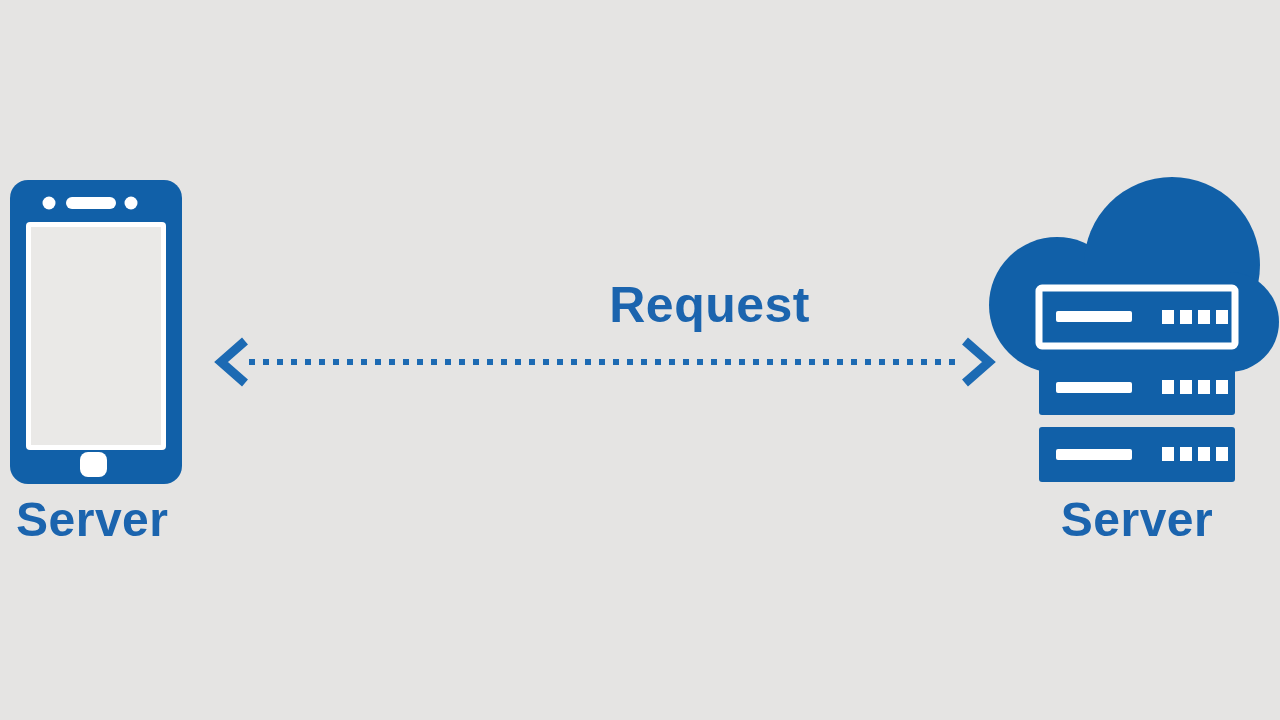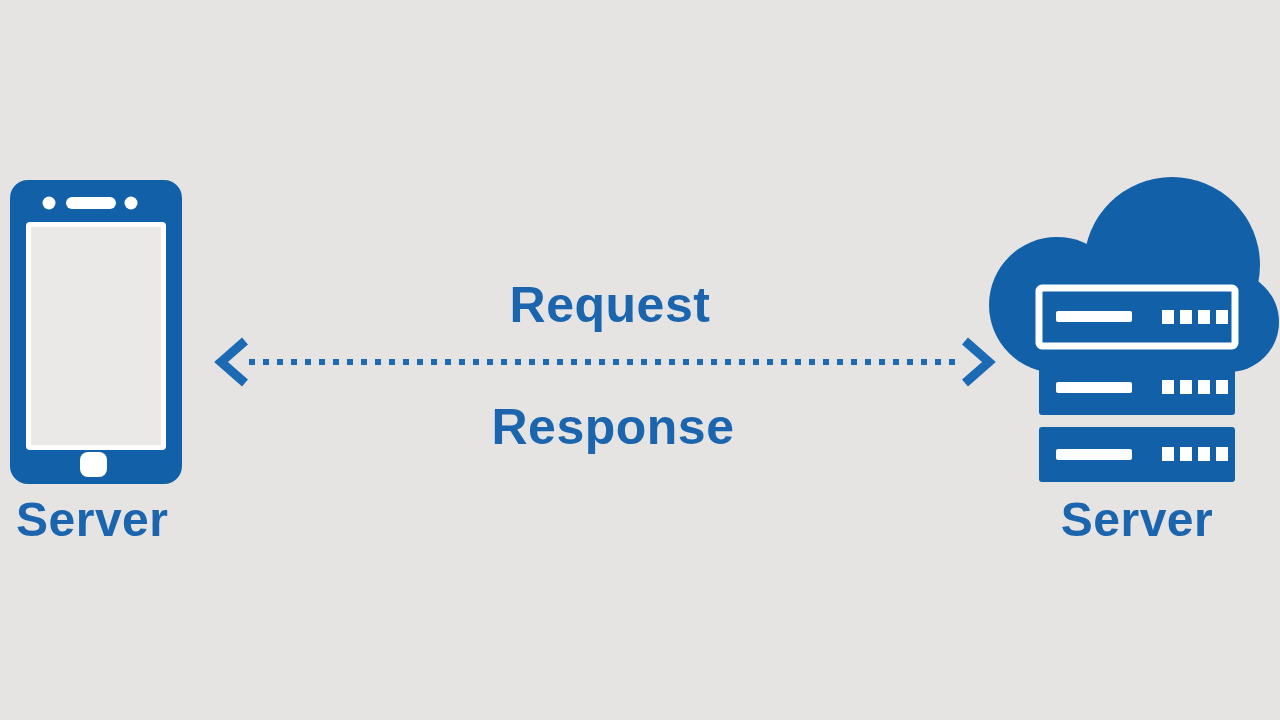--- a/index.html
+++ b/index.html
@@ -15,21 +15,21 @@
 
   .label {
     position: absolute;
     color: #1b64ae;
     font-weight: 600;
     letter-spacing: 0.5px;
     white-space: nowrap;
   }
 
   .node-label { font-size: 48px; }
-  .conn-label { font-size: 50px; text-align: center; width: 400px; }
+  .conn-label { font-size: 50px; text-align: right; width: 400px; }
 
   .client-label { left: 16px; top: 492px; }
   .server-label { left: 987px; top: 492px; width: 300px; text-align: center; }
 
   .request-label  { left: 410px; top: 276px; }
   .response-label { left: 413px; top: 398px; }
 
   .phone-icon  { position: absolute; left: 10px;  top: 180px; }
   .server-icon { position: absolute; left: 982px; top: 170px; }
   .arrow-icon  { position: absolute; left: 205px; top: 336px; }
@@ -51,21 +51,20 @@
   <div class="label node-label client-label">Server</div>
 
   <div class="label conn-label request-label">Request</div>
 
   <svg class="arrow-icon" width="800" height="52" viewBox="0 0 800 52" aria-hidden="true">
     <line x1="44" y1="26" x2="754" y2="26" stroke="#1c6ab3" stroke-width="6" stroke-dasharray="6 8"></line>
     <polyline points="40,5 16,26 40,47" fill="none" stroke="#1c6ab3" stroke-width="9" stroke-linejoin="miter" stroke-linecap="butt"></polyline>
     <polyline points="760,5 784,26 760,47" fill="none" stroke="#1c6ab3" stroke-width="9" stroke-linejoin="miter" stroke-linecap="butt"></polyline>
   </svg>
 
-  <div class="label conn-label response-label">Response</div>
 
   <svg class="server-icon" width="300" height="312" viewBox="0 0 300 312" aria-hidden="true">
 
     <g>
       <circle cx="75" cy="135" r="68" fill="#1160a8"></circle>
       <circle cx="190" cy="95" r="88" fill="#1160a8"></circle>
       <circle cx="247" cy="152" r="50" fill="#1160a8"></circle>
       <rect x="75" y="95" width="172" height="105" fill="#1160a8"></rect>
     </g>
 

